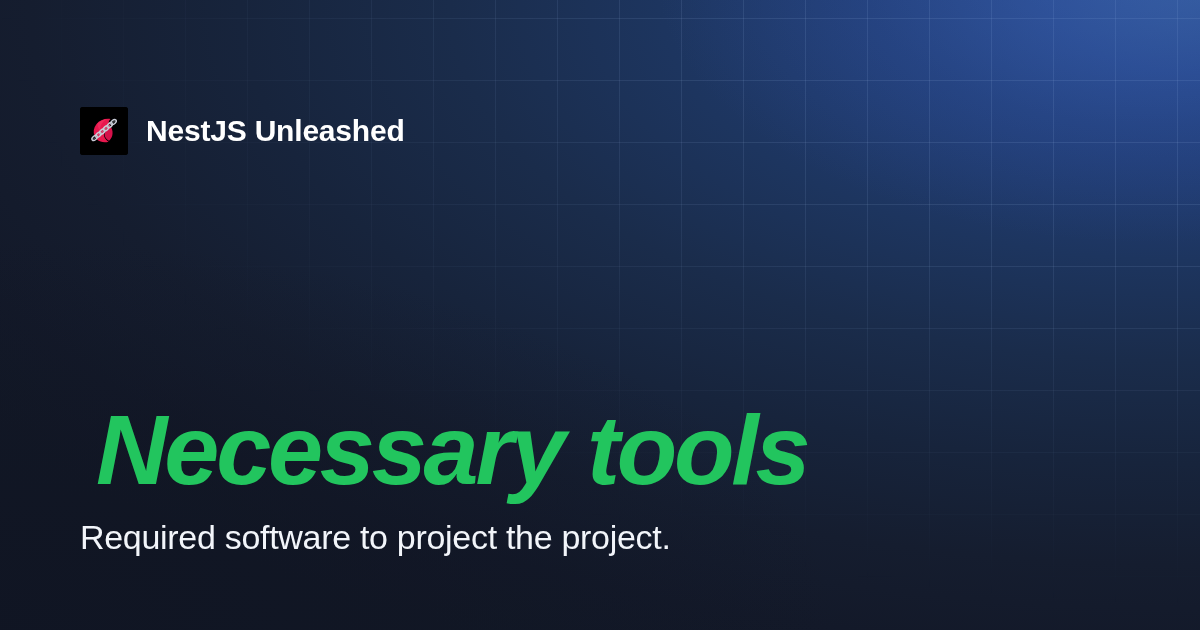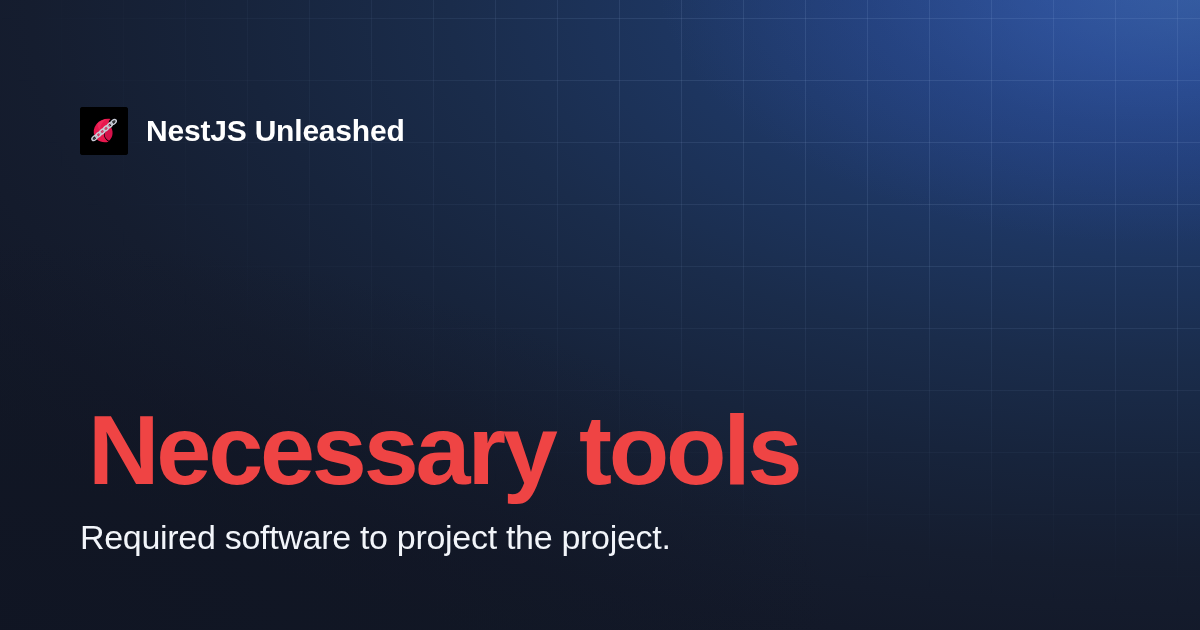--- a/index.html
+++ b/index.html
@@ -130,27 +130,28 @@
 
   
   .headline-block {
     position: absolute;
     left: 80px;
     bottom: 72px;
     width: 1040px;
   }
 
   .headline {
-    margin: 8px;
-    color: #ef4444;
+    margin: 16px;
+    color: #22c55e;
     font-size: 99px;
     font-weight: 700;
     letter-spacing: -3.2px;
     line-height: 1.0;
     white-space: nowrap;
+    font-style: italic;
   }
 
   .subhead {
     margin: 18px 0 0 0;
     color: #f2f5fa;
     font-size: 34px;
     font-weight: 400;
     letter-spacing: -0.3px;
     line-height: 1.2;
     white-space: nowrap;

